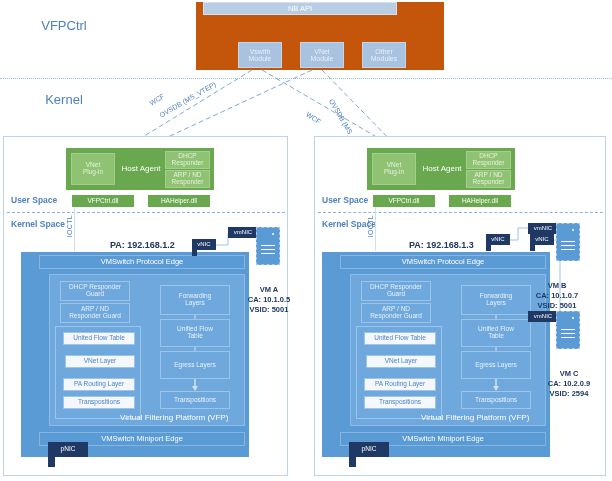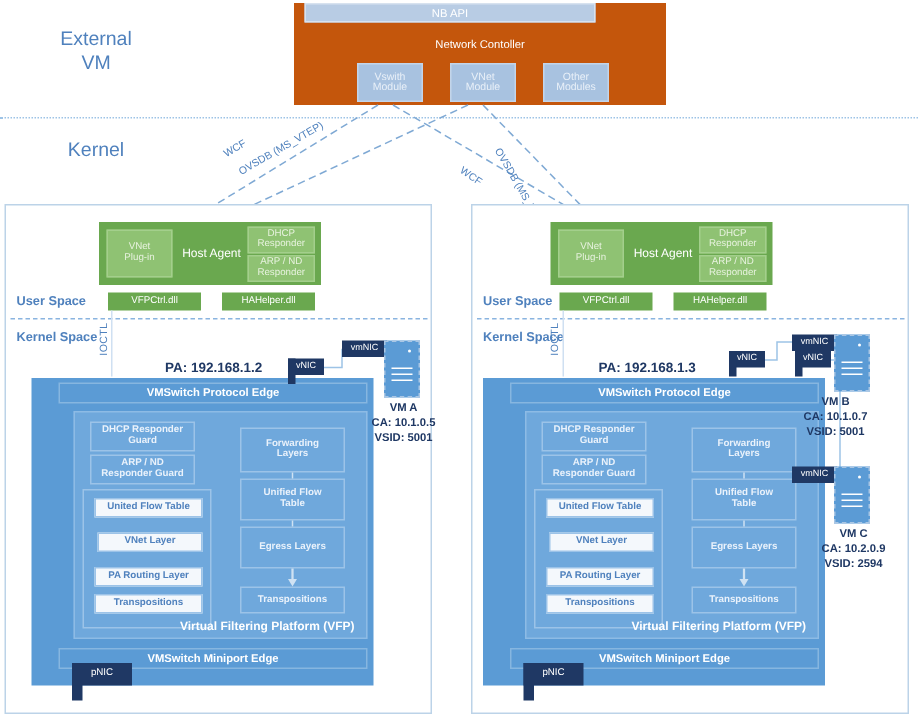--- a/index.html
+++ b/index.html
@@ -32,60 +32,58 @@
   
   .spacelabel{color:#4f81bd;font-size:8.5px;font-weight:bold;}
   .kdash{border-top:1px dashed #8ab4e0;}
 
   
   .ioctl{color:#4f81bd;font-size:7px;writing-mode:vertical-rl;transform:rotate(180deg);
          letter-spacing:.3px;}
   .ioctl-arrow{background:#cfe0f2;width:1px;}
 
   
-  .sw-outer{background:#5b9bd5;font-weight:bold;}
+  .sw-outer{background:#5b9bd5;}
   .sw-edge{background:#5b9bd5;color:#ffffff;font-size:7.5px;border:1px solid #86b6e0;}
   .vfp{background:#6fa8dc;border:1px solid #8dbbe5;}
   .vfp-title{color:#ffffff;font-size:8px;}
   .vfp-box{background:#6fa8dc;color:#eaf2fb;font-size:6.5px;border:1px solid #9cc3e8;}
   .vfp-inner{background:#6fa8dc;border:1px solid #9cc3e8;}
   .vfp-white{background:#f4f8fc;color:#4f81bd;font-size:6.5px;border:1px solid #9cc3e8;}
 
   
   .nic{background:#1f3864;color:#ffffff;font-size:6px;}
   .pnic{background:#1f3864;color:#ffffff;font-size:6.5px;}
   .pnic-stem{background:#1f3864;}
 
   
   .vm-icon{background:#5b9bd5;border:1px dashed #a9c6e4;}
   .vm-line{background:#ffffff;height:1px;position:absolute;left:4px;right:4px;}
   .vm-dot{position:absolute;width:2px;height:2px;border-radius:50%;background:#ffffff;right:5px;top:5px;}
-  .vmtext{color:#1f3864;font-size:7.5px;font-weight:bold;text-align:center;line-height:1.35;}
+  .vmtext{color:#1f3864;font-size:7.5px;font-weight:bold;text-align:center;line-height:1.35;margin-top:18px;}
 
   
   .connlabel{color:#4f81bd;font-size:7px;white-space:nowrap;}
   svg{position:absolute;left:0;top:0;overflow:visible;}
 </style>
 </head>
 <body>
 
 <div class="abs zonelabel" style="left:18px;top:18px;width:92px;">
-  <div>External</div>
-  <div>VM</div>
+  <div>VFPCtrl</div>
 </div>
 
 <div class="abs zonelabel" style="left:18px;top:92px;width:92px;">
   <div>Kernel</div>
 </div>
 
 <div class="abs divider" style="left:0px;top:78px;width:612px;height:0;"></div>
 
 <div class="abs nc-box" style="left:196px;top:2px;width:248px;height:68px;">
   <div class="abs nb-api ctr" style="left:7px;top:0;width:194px;height:13px;">NB API</div>
-  <div class="abs nc-title ctr" style="left:7px;top:22px;width:234px;height:12px;">Network Contoller</div>
 
   <div class="abs nc-mod ctr" style="left:42px;top:40px;width:44px;height:26px;flex-direction:column;">
     <span>Vswith</span>
     <span>Module</span>
   </div>
   <div class="abs nc-mod ctr" style="left:104px;top:40px;width:44px;height:26px;flex-direction:column;">
     <span>VNet</span>
     <span>Module</span>
   </div>
   <div class="abs nc-mod ctr" style="left:166px;top:40px;width:44px;height:26px;flex-direction:column;">
@@ -234,21 +232,21 @@
 
   <div class="abs spacelabel" style="left:7px;top:58px;">User Space</div>
 
   <div class="abs kdash" style="left:3px;top:75px;width:285px;height:0;"></div>
 
   <div class="abs spacelabel" style="left:7px;top:82px;">Kernel Space</div>
 
   <div class="abs ioctl-arrow" style="left:60px;top:70px;width:1px;height:44px;"></div>
   <div class="abs ioctl" style="left:52px;top:78px;">IOCTL</div>
 
-  <div class="abs" style="left:84px;top:103px;font-size:9px;font-weight:bold;color:#1f3864;">PA: 192.168.1.3</div>
+  <div class="abs" style="left:94px;top:103px;font-size:9px;font-weight:bold;color:#1f3864;">PA: 192.168.1.3</div>
 
   <div class="abs sw-outer" style="left:7px;top:115px;width:228px;height:205px;">
     <div class="abs sw-edge ctr" style="left:18px;top:3px;width:206px;height:14px;">VMSwitch Protocol Edge</div>
 
     <div class="abs vfp" style="left:28px;top:22px;width:196px;height:152px;">
       <div class="abs vfp-box ctr" style="left:10px;top:6px;width:70px;height:20px;flex-direction:column;">
         <span>DHCP Responder</span>
         <span>Guard</span>
       </div>
       <div class="abs vfp-box ctr" style="left:10px;top:28px;width:70px;height:20px;flex-direction:column;">

